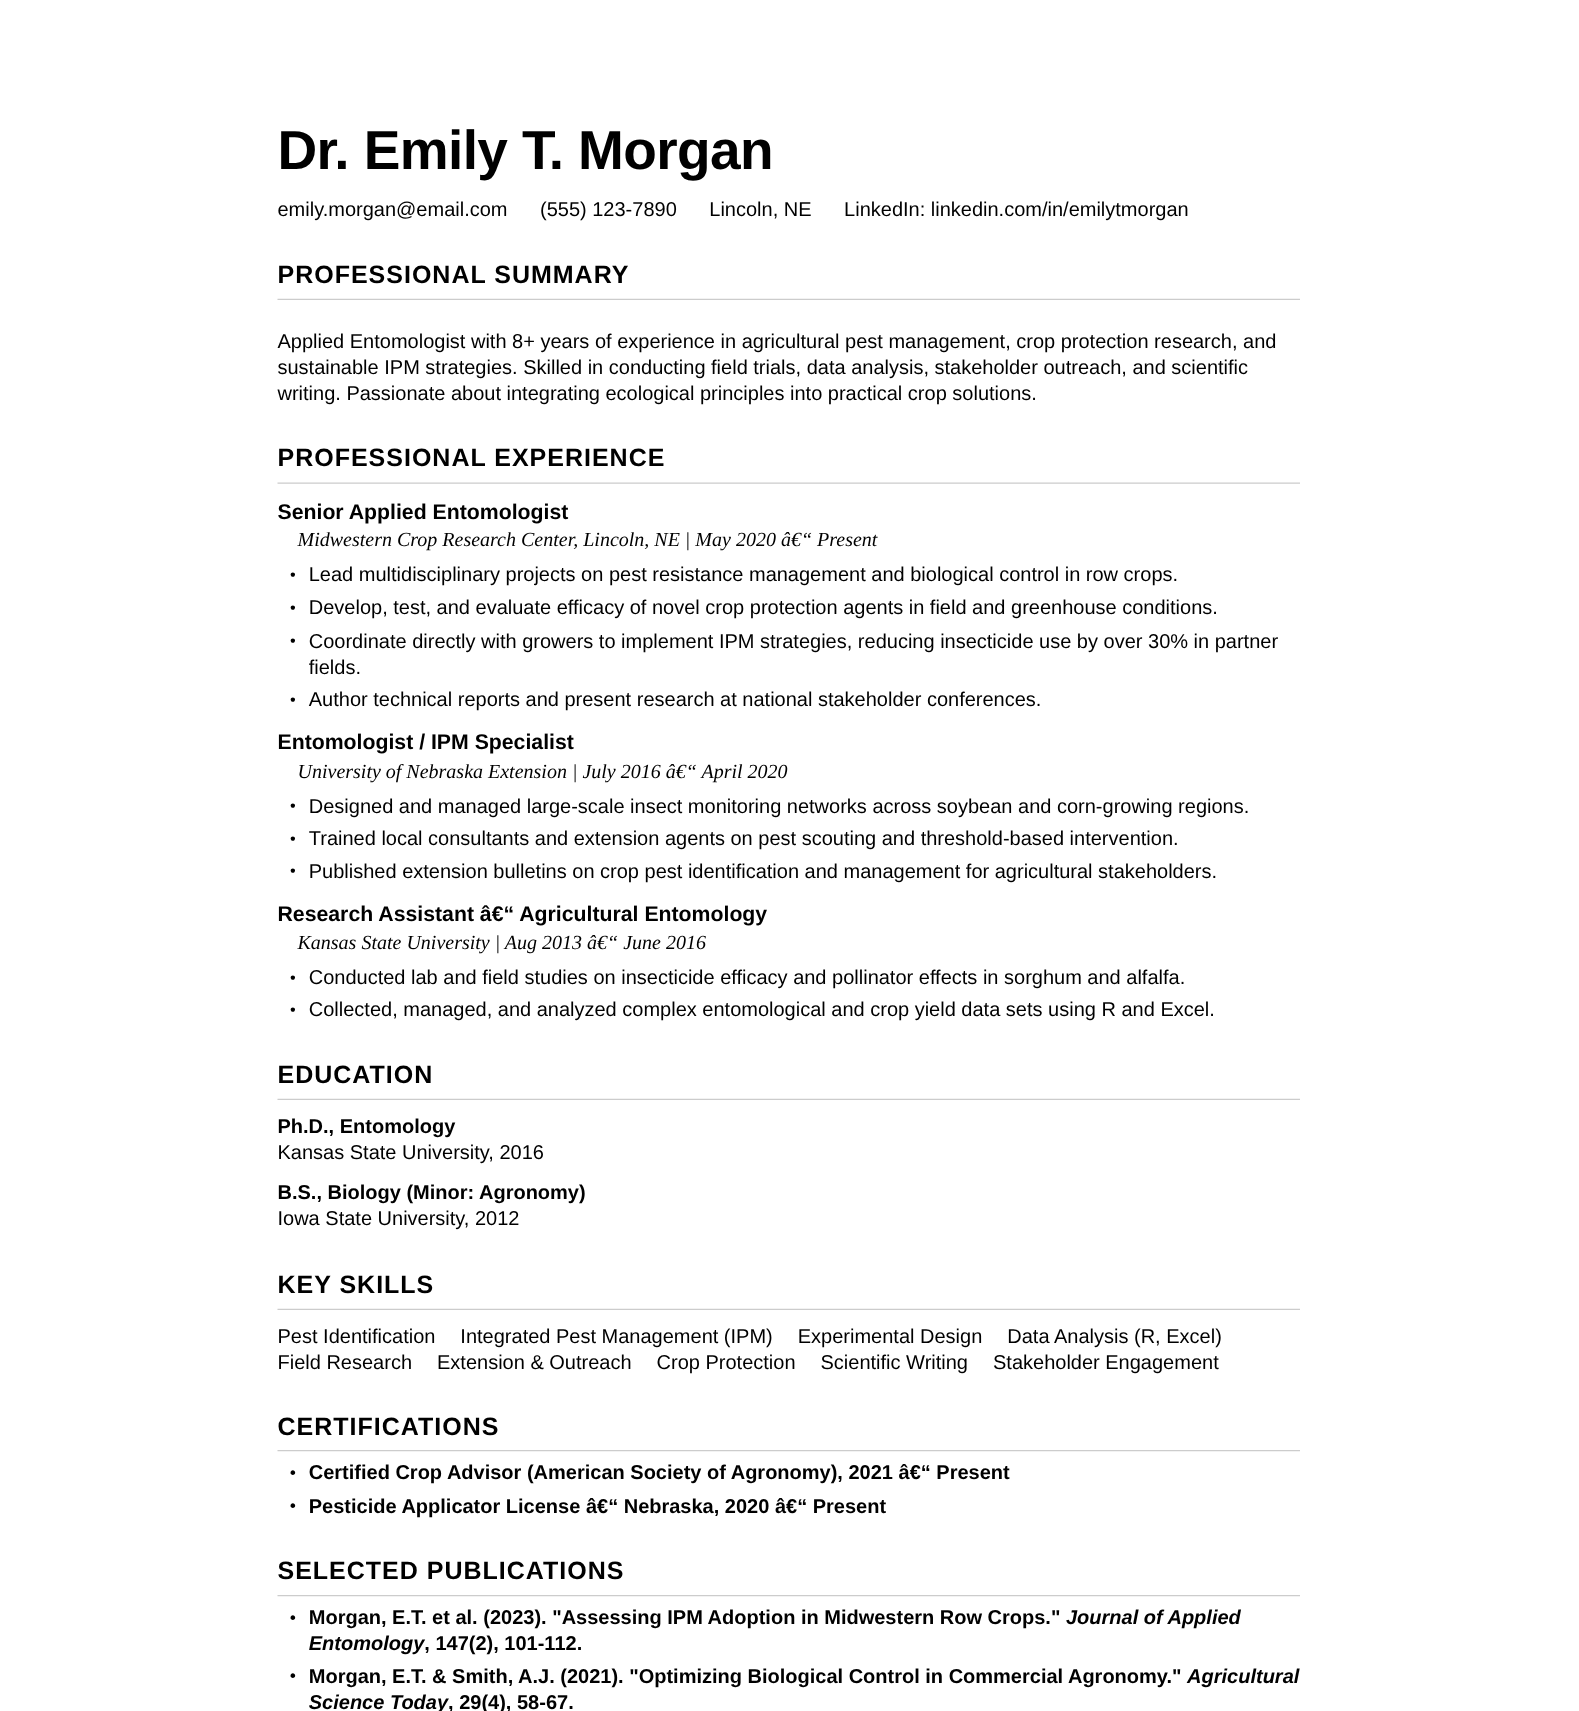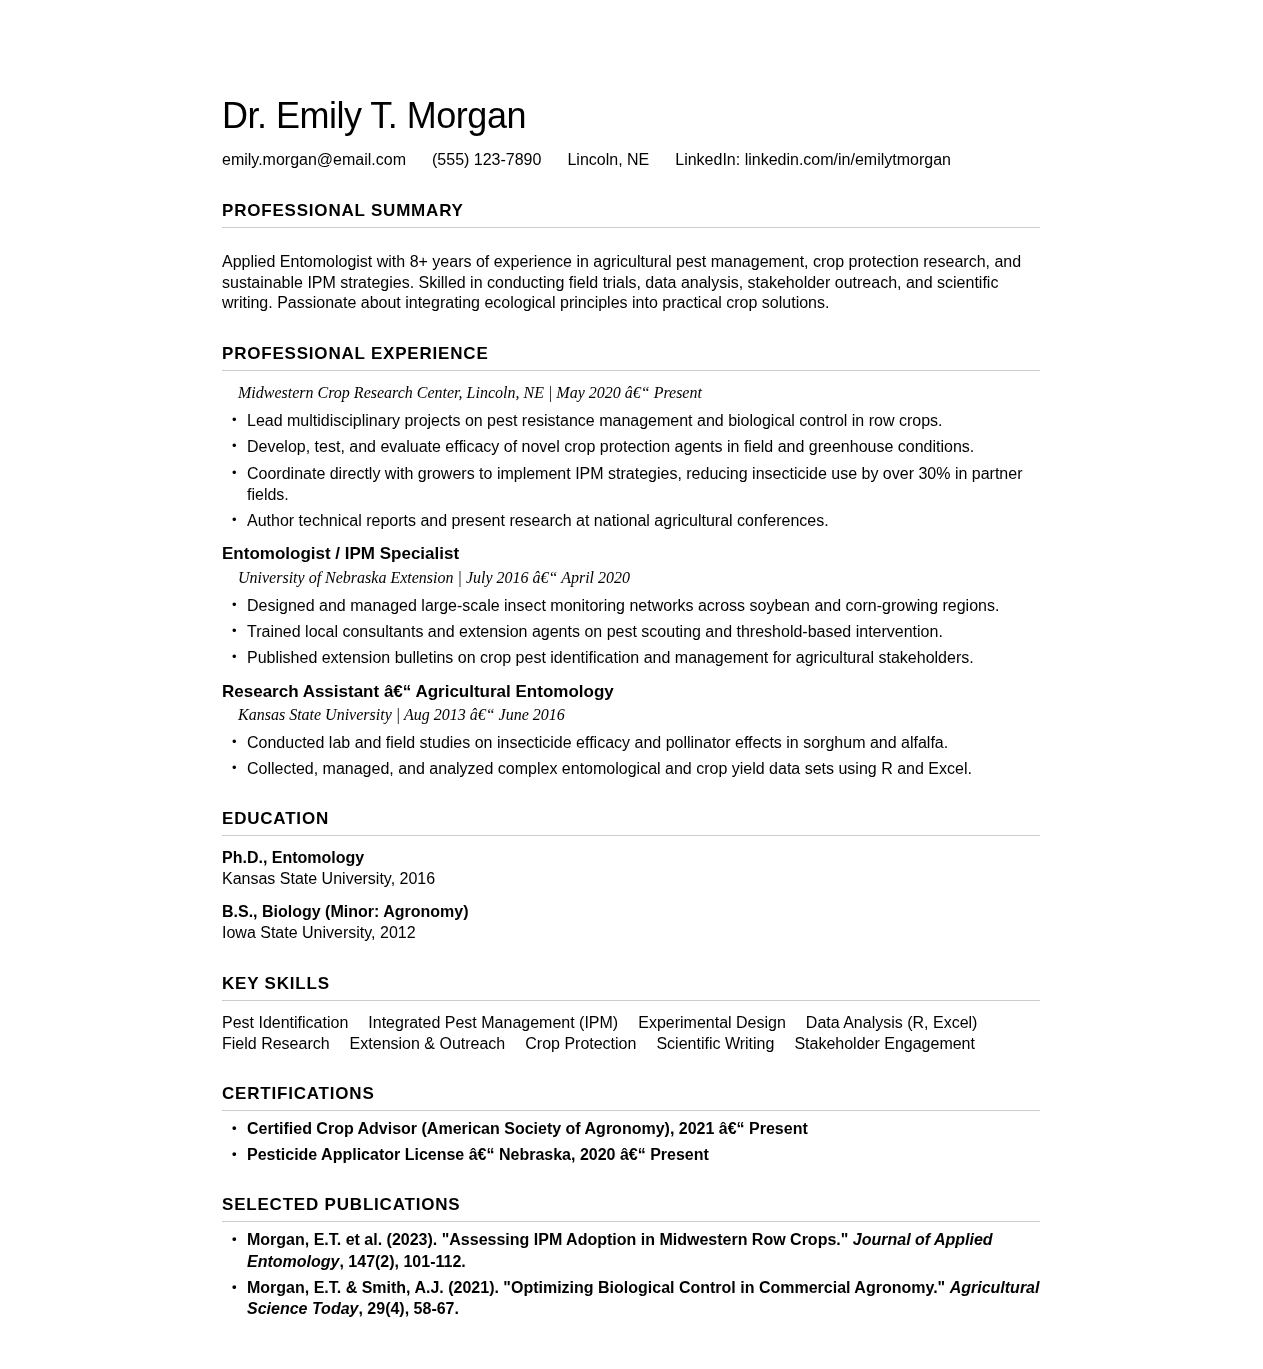--- a/index.html
+++ b/index.html
@@ -12,35 +12,35 @@
   }
   .resume {
     width: 1263px;
     min-height: 1369px;
     padding: 97px 223px 40px 222px;
     font-size: 16px;
     line-height: 1.3;
   }
   h1.name {
     margin: 0;
-    font-size: 36px;
-    font-weight: 400;
+    font-size: 44px;
+    font-weight: 700;
     letter-spacing: -0.5px;
     line-height: 1.08;
   }
   .contact {
     display: flex;
     gap: 26px;
     margin-top: 14px;
     font-size: 16px;
     white-space: nowrap;
   }
   h2.section-heading {
     margin: 30px 0 0 0;
-    font-size: 17px;
+    font-size: 20px;
     font-weight: 700;
     letter-spacing: 0.8px;
     line-height: 1.18;
     padding-bottom: 6px;
     border-bottom: 1px solid #cccccc;
   }
   p.summary-text {
     margin: 24px 0 0 0;
     line-height: 1.3;
   }
@@ -106,26 +106,27 @@
 
   <section>
     <h2 class="section-heading">PROFESSIONAL SUMMARY</h2>
     <p class="summary-text">Applied Entomologist with 8+ years of experience in agricultural pest management, crop protection research, and sustainable IPM strategies. Skilled in conducting field trials, data analysis, stakeholder outreach, and scientific writing. Passionate about integrating ecological principles into practical crop solutions.</p>
   </section>
 
   <section>
     <h2 class="section-heading">PROFESSIONAL EXPERIENCE</h2>
 
     <div class="job">
+      <p class="job-role">Senior Applied Entomologist</p>
       <p class="job-org">Midwestern Crop Research Center, Lincoln, NE | May 2020 â€“ Present</p>
       <ul class="blist">
         <li>Lead multidisciplinary projects on pest resistance management and biological control in row crops.</li>
         <li>Develop, test, and evaluate efficacy of novel crop protection agents in field and greenhouse conditions.</li>
         <li>Coordinate directly with growers to implement IPM strategies, reducing insecticide use by over 30% in partner fields.</li>
-        <li>Author technical reports and present research at national agricultural conferences.</li>
+        <li>Author technical reports and present research at national stakeholder conferences.</li>
       </ul>
     </div>
 
     <div class="job">
       <p class="job-role">Entomologist / IPM Specialist</p>
       <p class="job-org">University of Nebraska Extension | July 2016 â€“ April 2020</p>
       <ul class="blist">
         <li>Designed and managed large-scale insect monitoring networks across soybean and corn-growing regions.</li>
         <li>Trained local consultants and extension agents on pest scouting and threshold-based intervention.</li>
         <li>Published extension bulletins on crop pest identification and management for agricultural stakeholders.</li>

